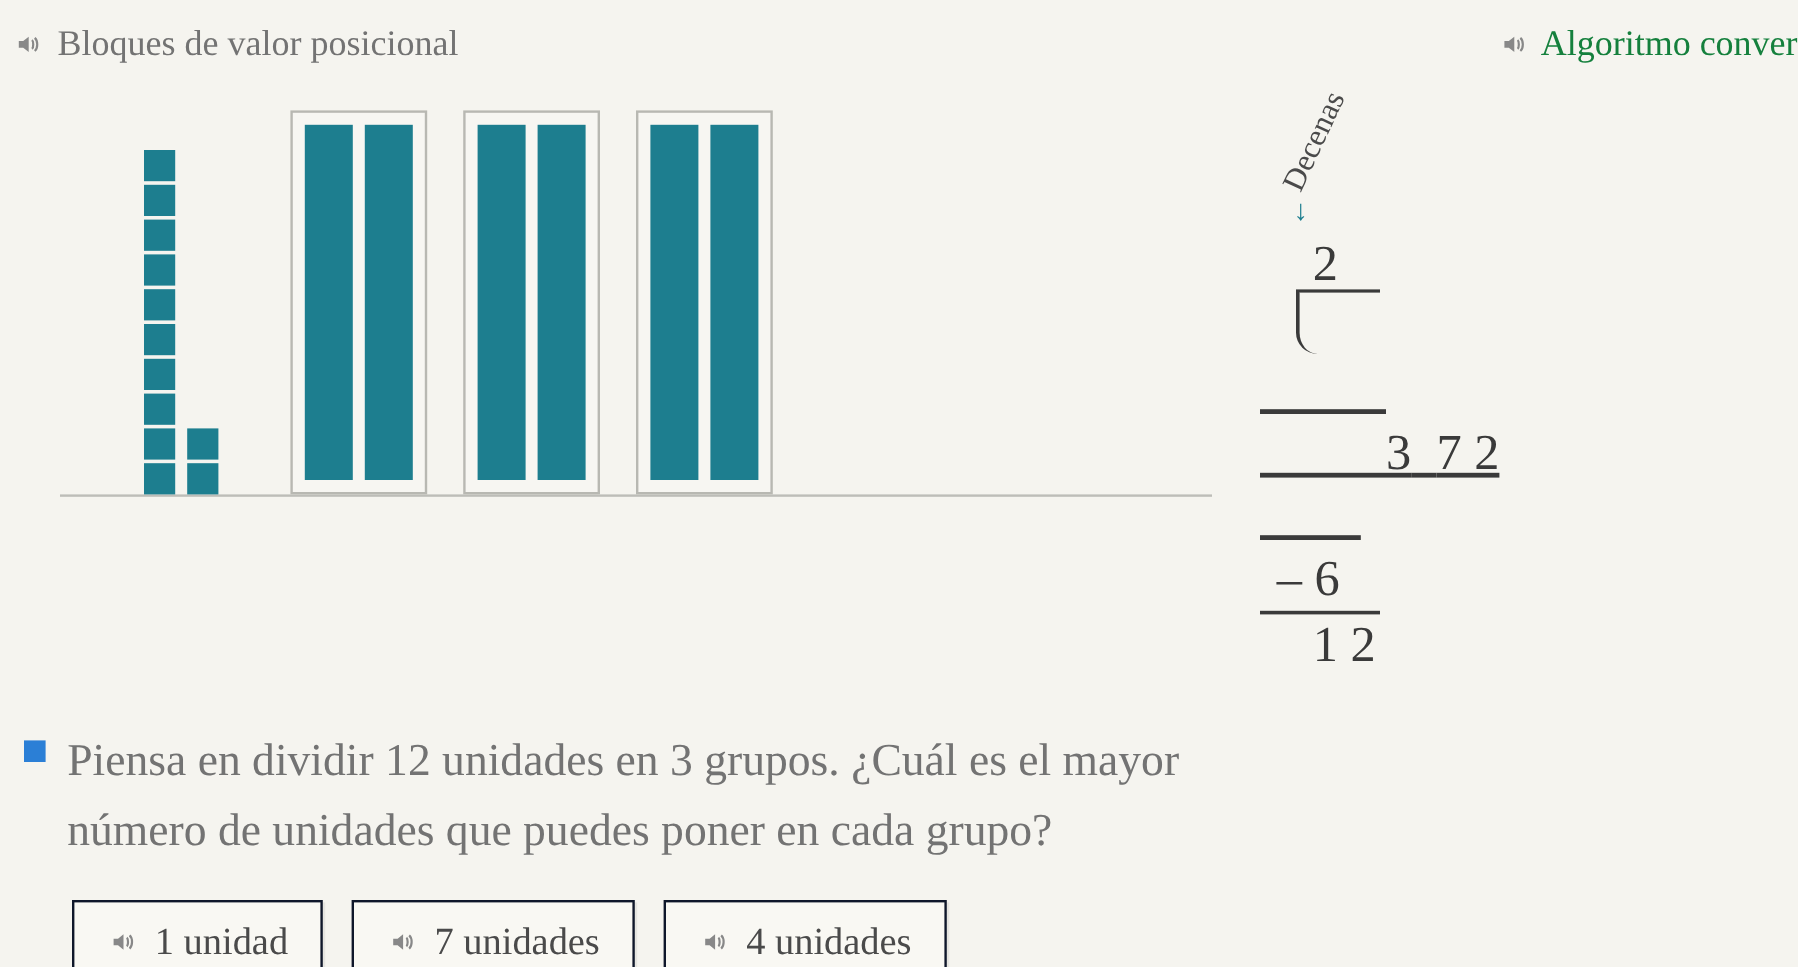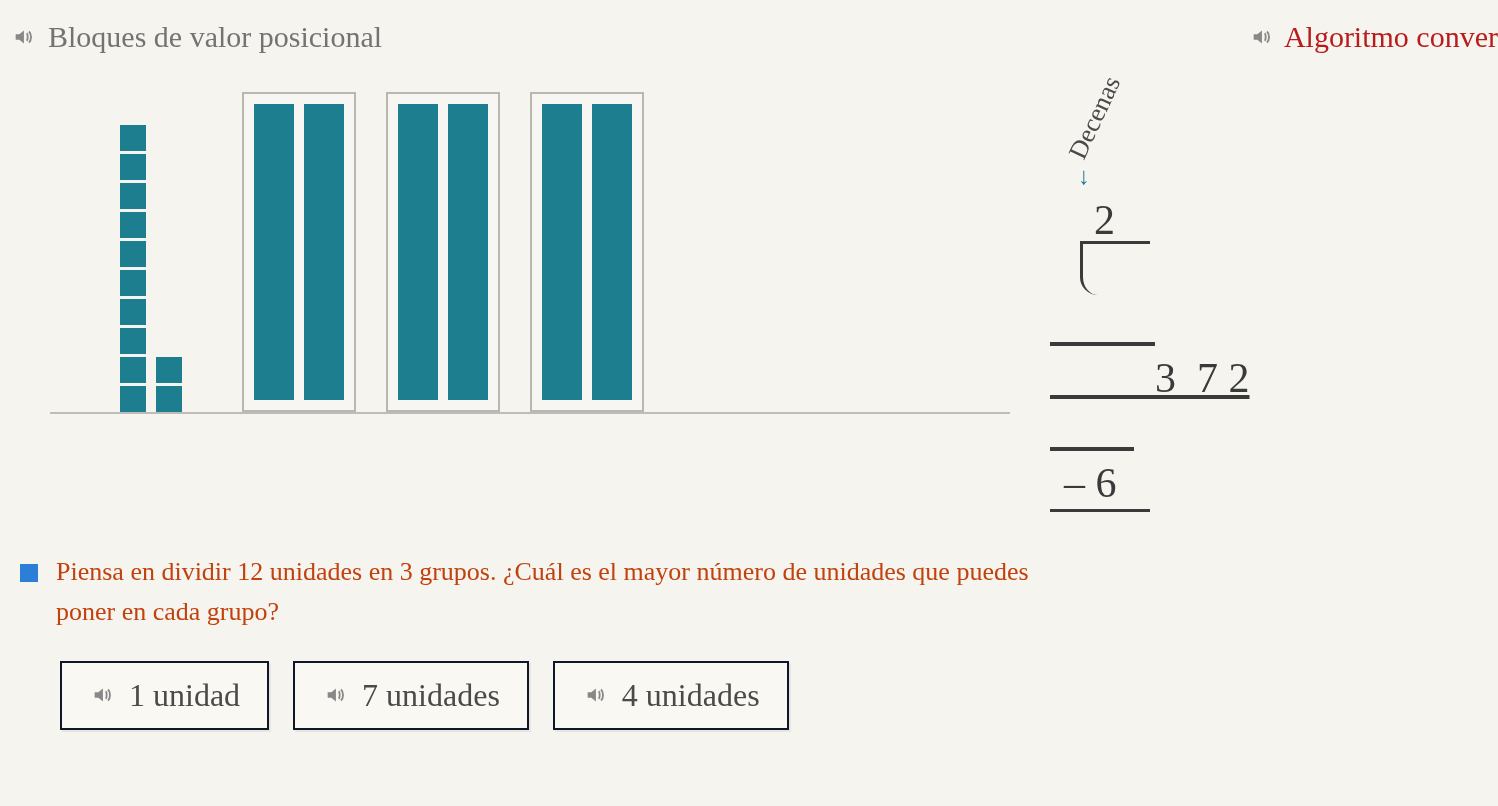--- a/index.html
+++ b/index.html
@@ -95,21 +95,21 @@
     padding-top: 10px;
     padding-right: 10px;
     text-align: right;
   }
   .algorithm-title {
     display: flex;
     align-items: center;
     justify-content: flex-end;
     gap: 10px;
     font-size: 30px;
-    color: #b91c1c;
+    color: #15803d;
   }
   .decenas-label {
     transform: rotate(-65deg);
     transform-origin: left bottom;
     display: inline-block;
     font-size: 26px;
     color: #4a4a4a;
     margin-left: 40px;
     margin-top: 50px;
   }
@@ -160,23 +160,23 @@
     max-width: 1020px;
   }
   .bullet {
     width: 18px;
     height: 18px;
     background: #2b7fd6;
     margin-top: 12px;
     flex-shrink: 0;
   }
   .question-text {
-    font-size: 26px;
+    font-size: 38px;
     line-height: 1.55;
-    color: #c2410c;
+    color: #737373;
   }
   .answers-row {
     display: flex;
     gap: 24px;
     margin-top: 28px;
     padding-left: 50px;
   }
   .answer-btn {
     border: 2px solid #0f172a;
     background: #f9f8f3;
@@ -259,20 +259,21 @@
     <div style="text-align:left; width:180px; margin-left:auto;">
       <span class="decenas-label">Decenas</span>
       <div class="arrow-down">↓</div>
       <div class="long-division">
         <div class="ld-row ld-quotient">2</div>
         <div class="ld-row ld-divisor-dividend">
           <span class="ld-bracket"></span>
           <span>3</span><span>&nbsp;&nbsp;</span><span>7 2</span>
         </div>
         <div class="ld-row"><span class="ld-subtract">– 6</span></div>
+        <div class="ld-row ld-remainder">1 2</div>
       </div>
     </div>
   </div>
 </div>
 
 <div class="question-block">
   <div class="bullet"></div>
   <div class="question-text">Piensa en dividir 12 unidades en 3 grupos. ¿Cuál es el mayor número de unidades que puedes poner en cada grupo?</div>
 </div>
 

